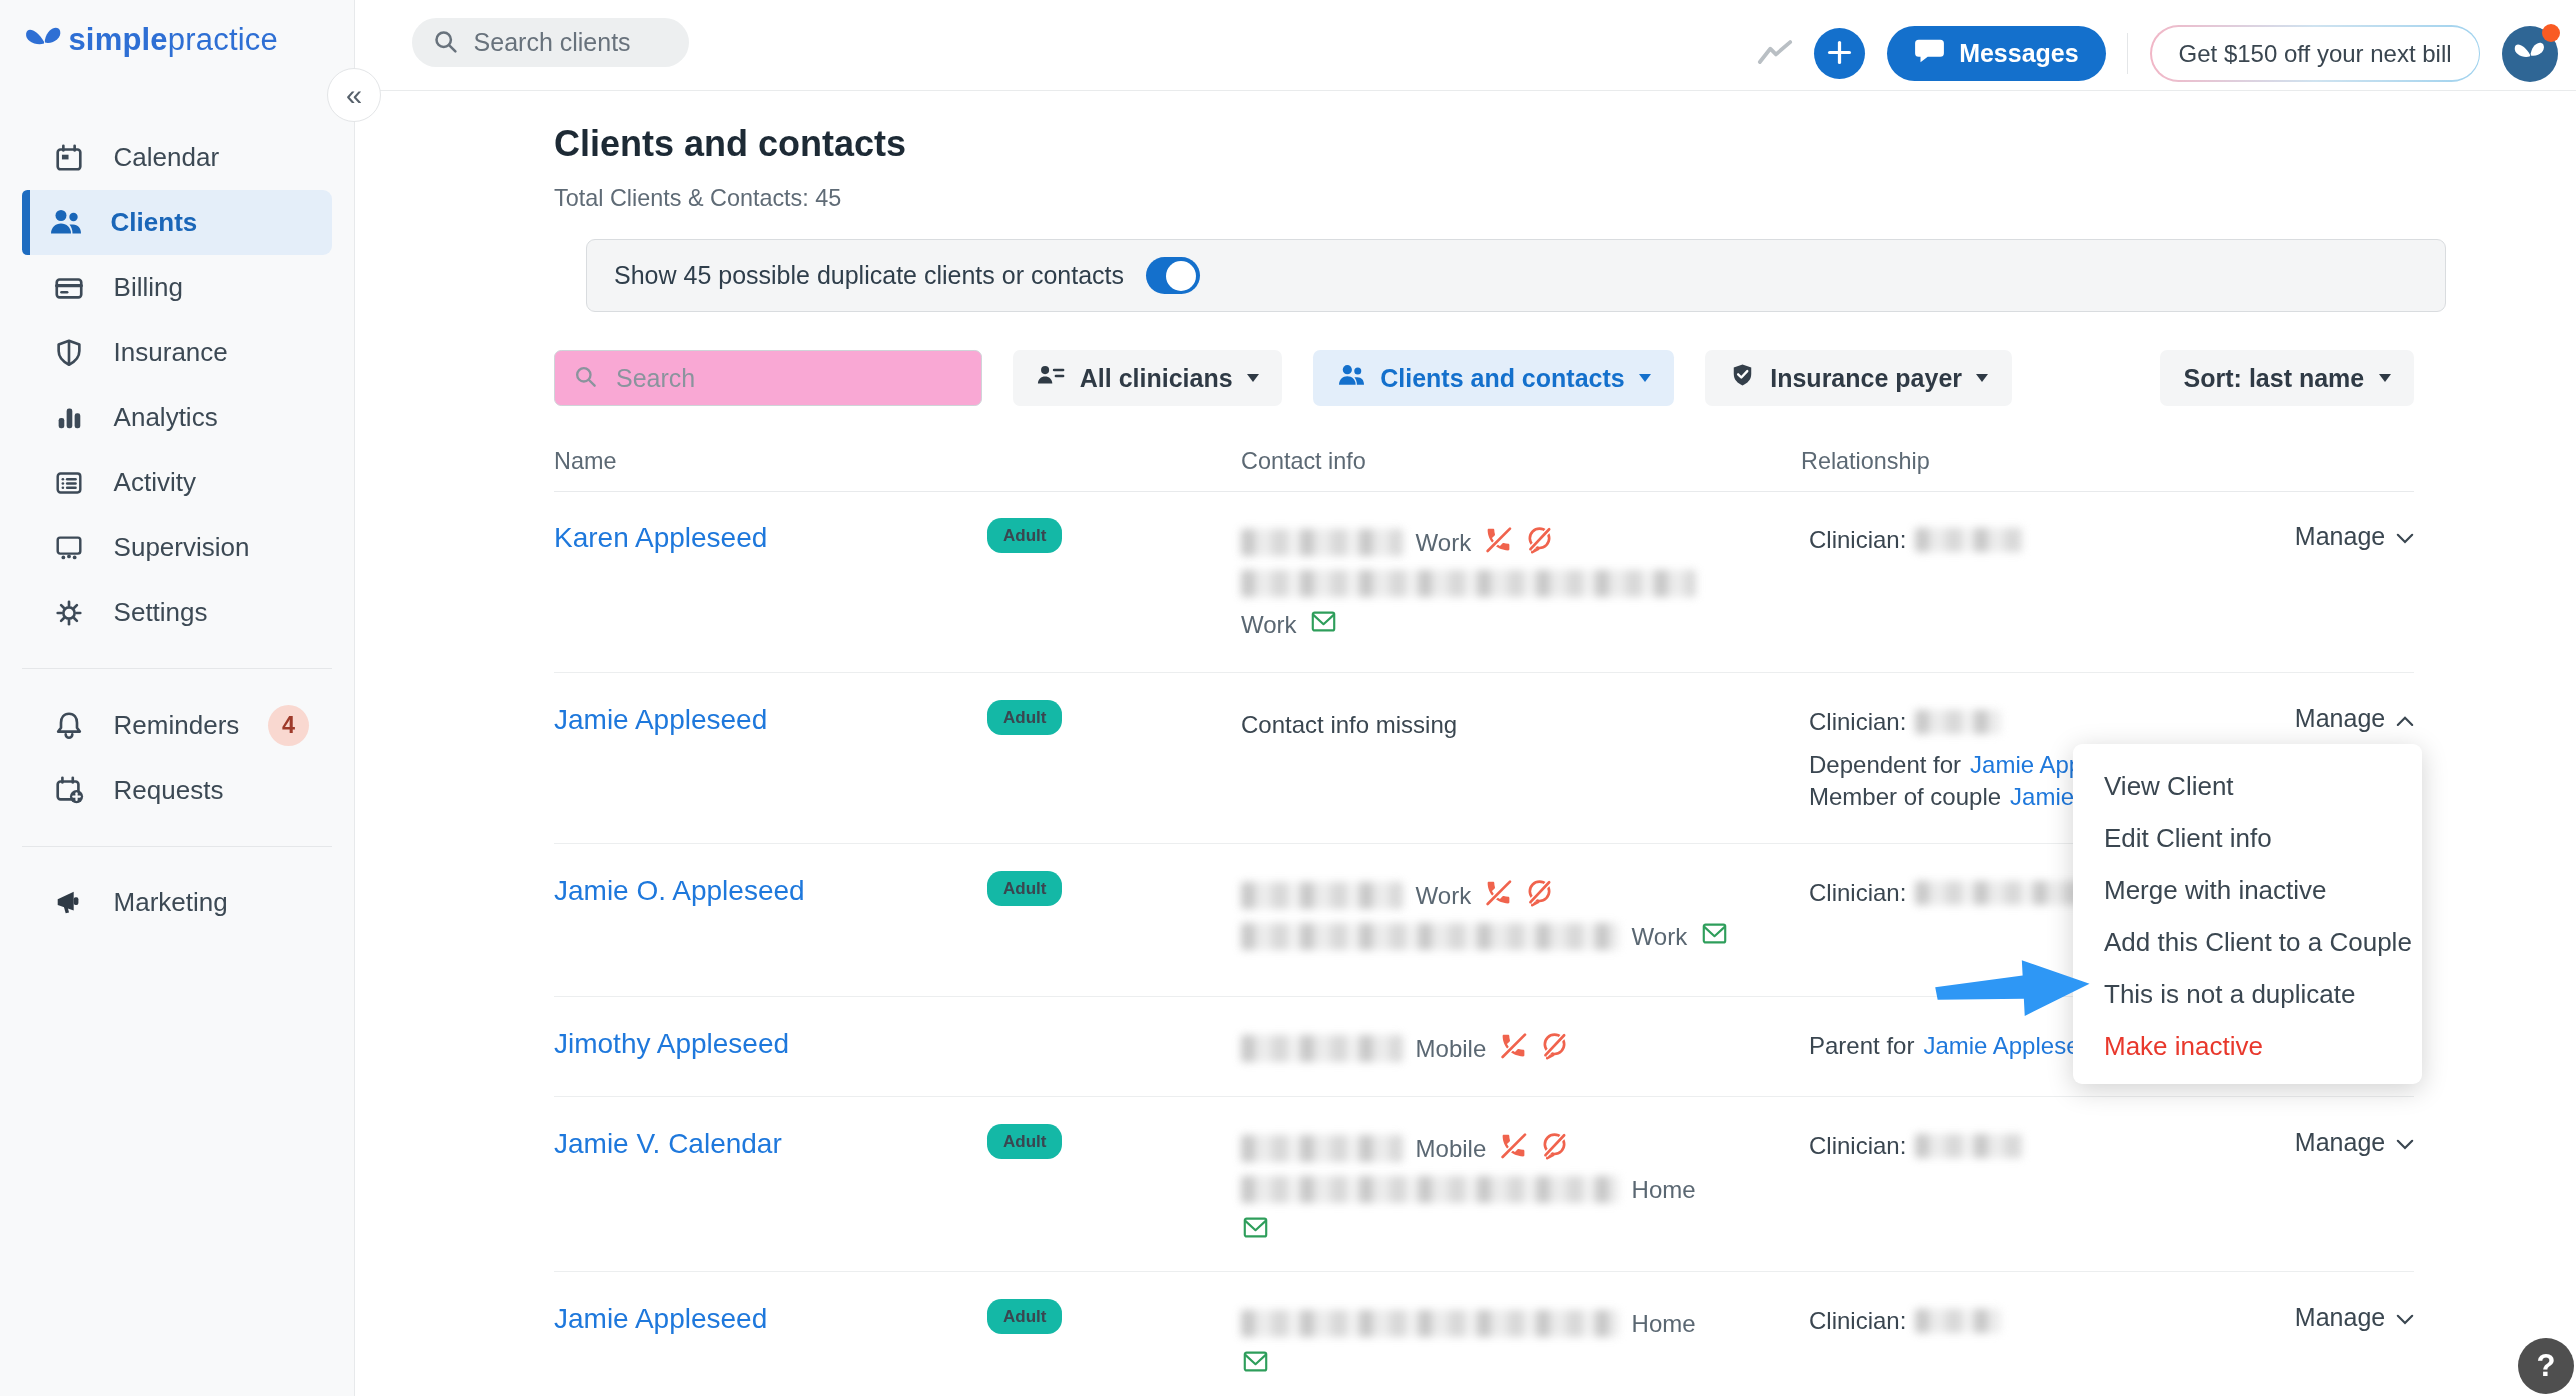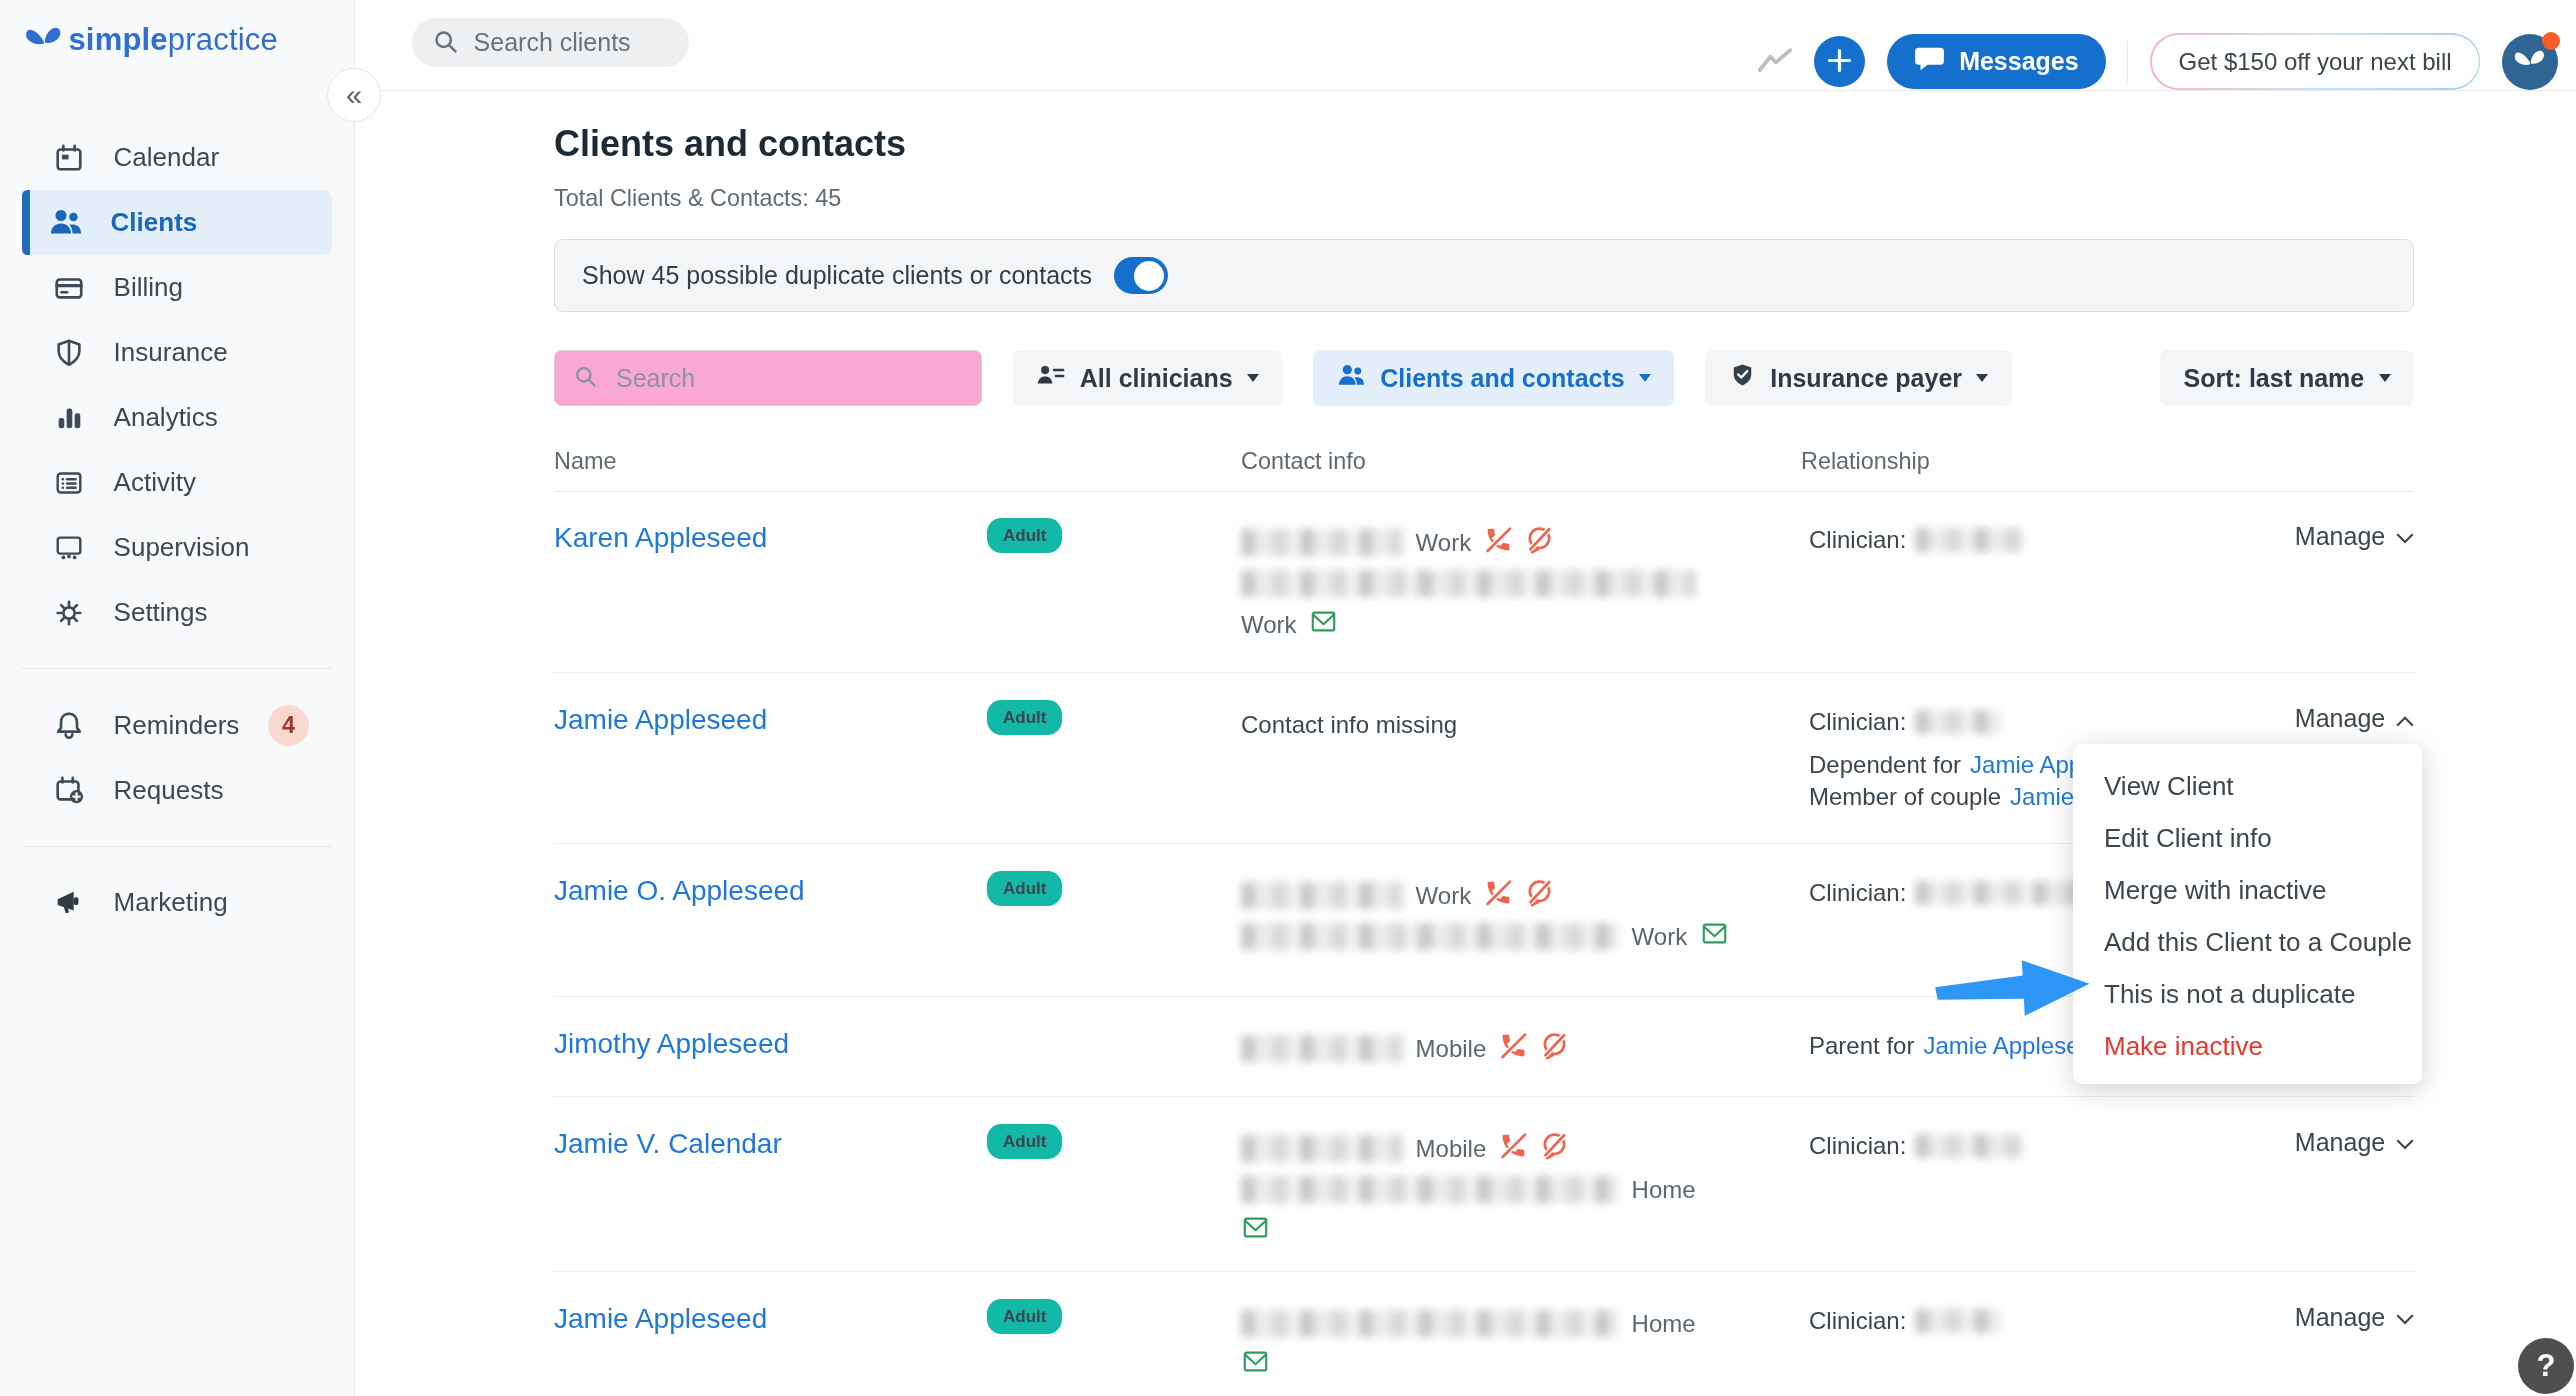--- a/index.html
+++ b/index.html
@@ -29,21 +29,21 @@
             text-align:center;z-index:30;cursor:pointer;padding:0;}
 
   
   .topbar{position:absolute;left:356px;top:0;right:0;height:91px;background:#fff;
           border-bottom:0.9px solid #e9ebec;}
   .search-pill{position:absolute;left:56px;top:18px;width:277px;height:49px;border-radius:28px;
           background:#edeff0;display:flex;align-items:center;padding:0 20px;gap:12.6px;}
   .search-pill input{border:none;outline:none;background:transparent;font-size:25px;width:180px;
           font-family:"Liberation Sans",sans-serif;color:#3a4650;}
   .search-pill input::placeholder{color:#68727c;}
-  .top-right{position:absolute;right:18px;top:16px;height:91px;display:flex;align-items:center;gap:21.6px;}
+  .top-right{position:absolute;right:18px;top:8px;height:91px;display:flex;align-items:center;gap:21.6px;}
   .plus-btn{width:51px;height:51px;border-radius:50%;background:#1470cc;border:none;cursor:pointer;
           display:flex;align-items:center;justify-content:center;}
   .messages-btn{height:55px;border-radius:28px;background:#1470cc;border:none;cursor:pointer;
           display:flex;align-items:center;gap:14.4px;padding:0 27px;color:#fff;
           font-size:25px;font-weight:700;font-family:"Liberation Sans",sans-serif;}
   .vdiv{width:0.9px;height:41px;background:#e4e6e8;}
   .promo{padding:1.8px;border-radius:30px;cursor:pointer;
          background:linear-gradient(90deg,#f1b6c6,#cfe3f0,#9fd2ee);}
   .promo-inner{background:#fff;border-radius:28px;height:53px;display:flex;align-items:center;
          padding:0 27px;font-size:24px;color:#3a4650;white-space:nowrap;}
@@ -316,21 +316,21 @@
         </span>
         <span class="dot"></span>
       </div>
     </div>
   </header>
 
   <main class="main"></main>
   <h1 class="page-title" style="left:554px;top:123px;position:absolute;">Clients and contacts</h1>
   <div class="page-total" style="left:554px;top:185px;position:absolute;">Total Clients &amp; Contacts: 45</div>
 
-  <div class="dup-banner" style="left:554px;top:239px;position:absolute;">
+  <div class="dup-banner" style="left:586px;top:239px;position:absolute;">
     <span>Show 45 possible duplicate clients or contacts</span>
     <div class="toggle">
         <div class="knob"></div>
       </div>
   </div>
 
   <div class="filters" style="left:554px;top:350px;position:absolute;">
     <div class="f-search">
       <span>
         <svg width="25" height="25" viewBox="0 0 30 30" fill="none" stroke="#8a949d" stroke-width="2.8" stroke-linecap="round">

